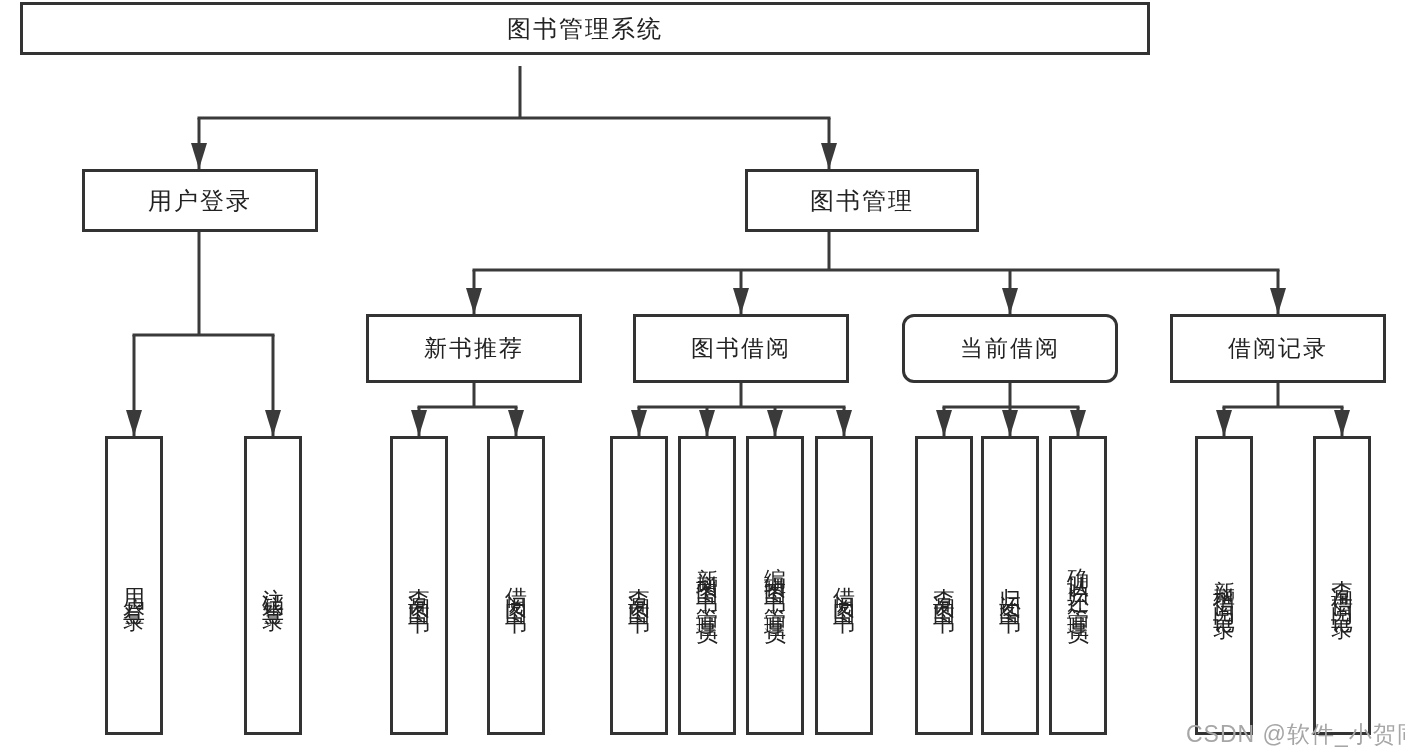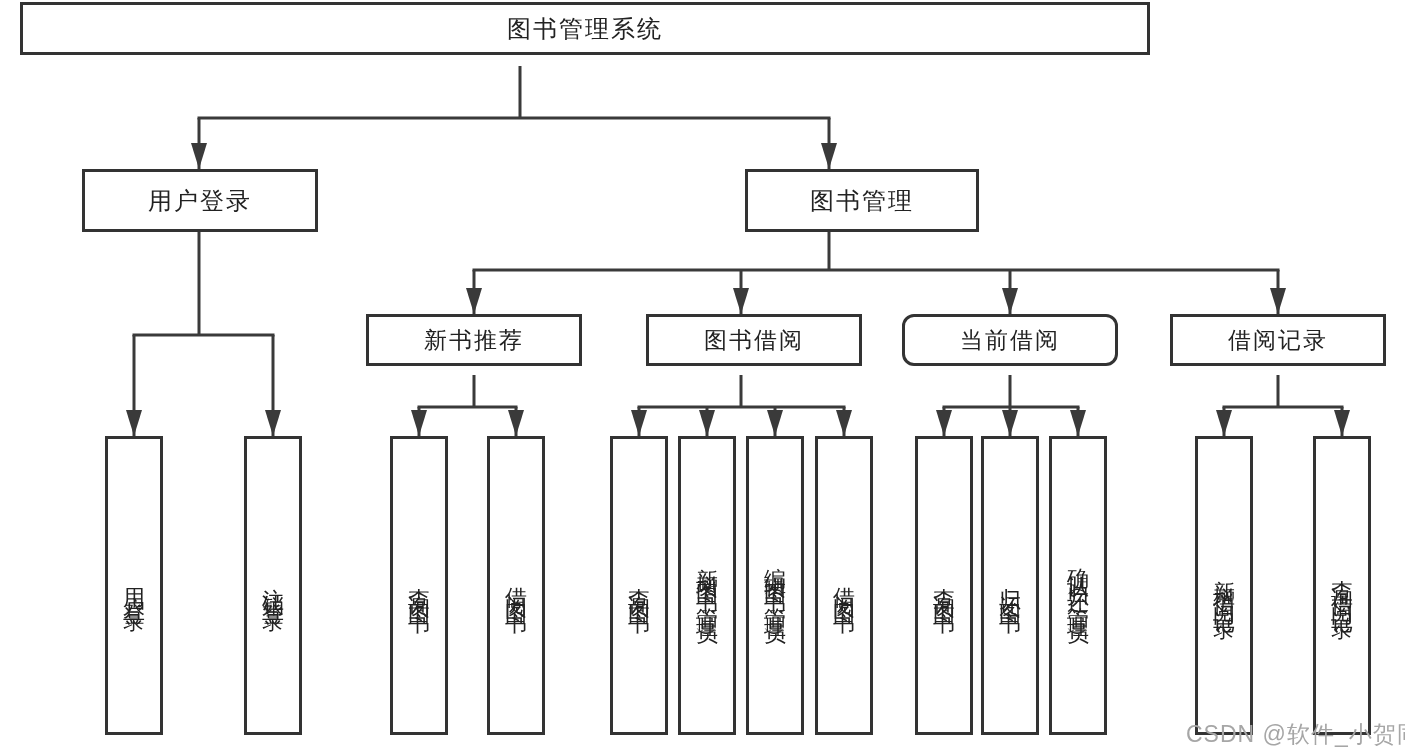--- a/index.html
+++ b/index.html
@@ -27,21 +27,21 @@
   }
   .leaf span{
     writing-mode:vertical-rl;
     text-orientation:mixed;
     font-size:22px;
     letter-spacing:8px;
     color:#222222;
     line-height:1;
   }
   .lvl2{top:169px;height:63px;}
-  .lvl3{top:314px;height:52px;width:216px;}
+  .lvl3{top:314px;height:69px;width:216px;}
   #watermark{
     position:absolute;
     left:1186px;top:719px;
     font-size:23px;
     color:#a6a6a6;
     letter-spacing:1px;
     z-index:10;
     white-space:nowrap;
   }
 </style>
@@ -102,21 +102,21 @@
   <div class="node h-node lvl2" style="left:82px;width:236px;">
     <span>用户登录</span>
   </div>
   <div class="node h-node lvl2" style="left:713px;width:234px;margin-left:32px;">
     <span>图书管理</span>
   </div>
 
   <div class="node h-node l3 lvl3" style="left:366px;">
     <span>新书推荐</span>
   </div>
-  <div class="node h-node l3 lvl3" style="left:646px;text-align:center;">
+  <div class="node h-node l3 lvl3" style="left:633px;text-align:center;">
     <span>图书借阅</span>
   </div>
   <div class="node h-node l3 lvl3" style="left:902px;border-radius:12px;">
     <span>当前借阅</span>
   </div>
   <div class="node h-node l3 lvl3" style="left:1170px;">
     <span>借阅记录</span>
   </div>
 
   <div class="node leaf" style="left:105px;">

